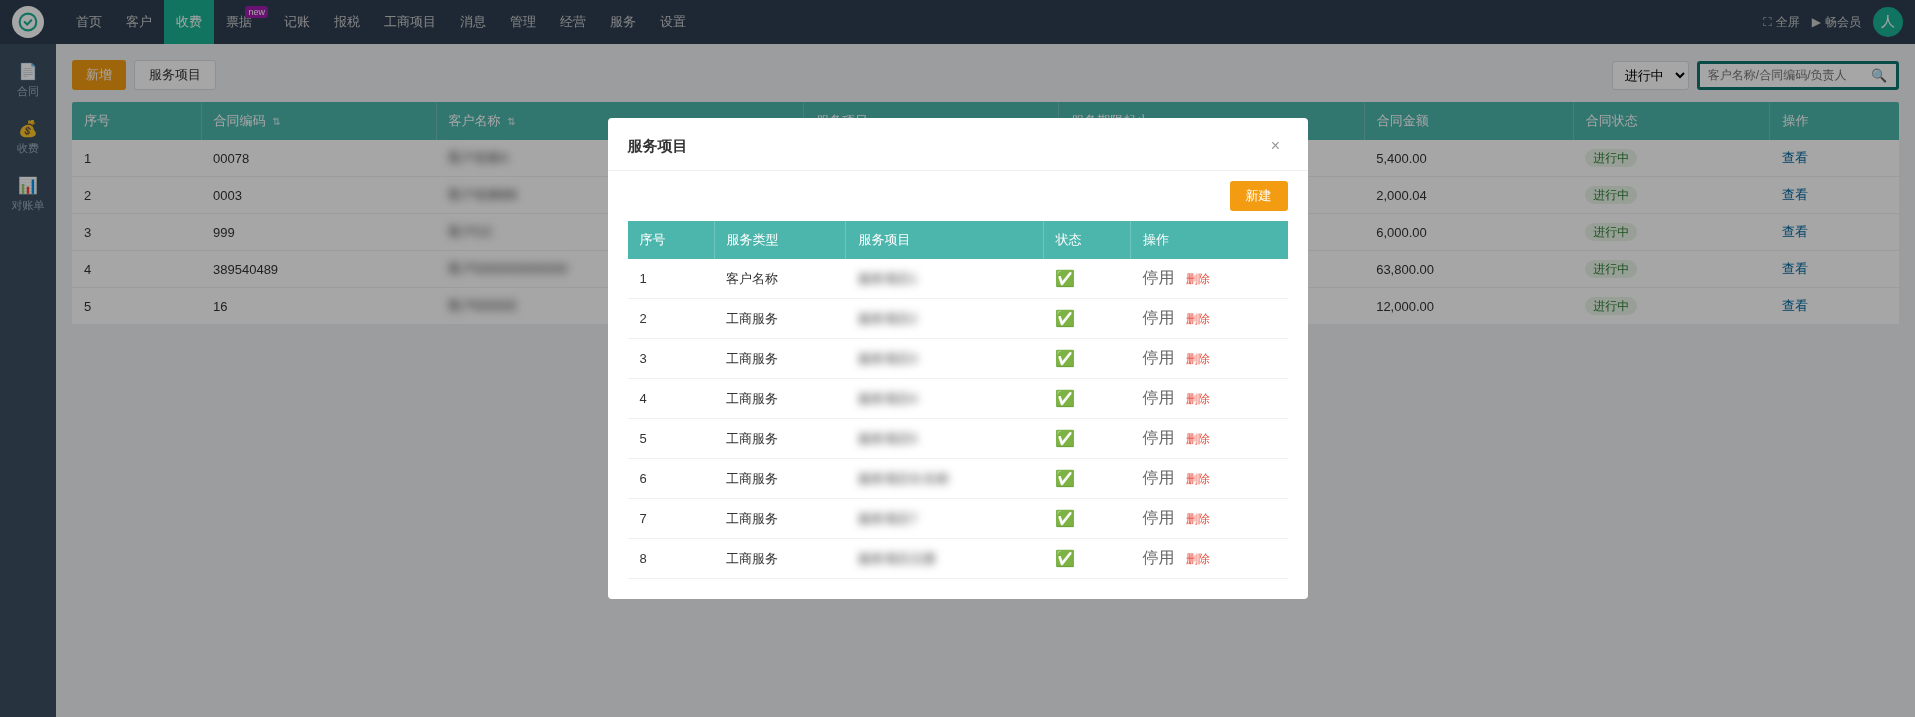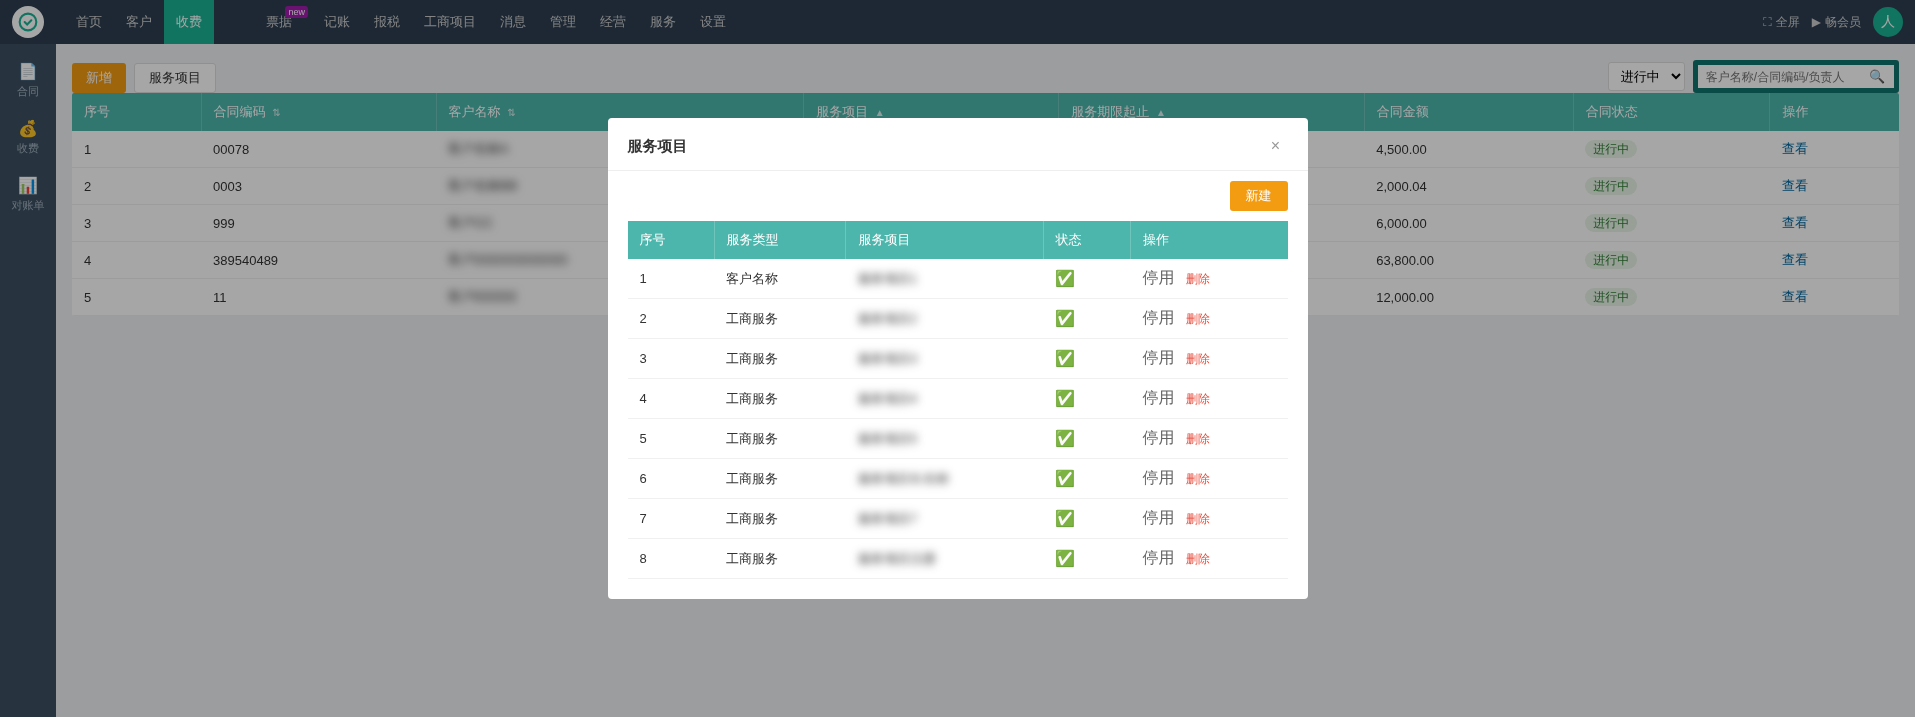--- a/index.html
+++ b/index.html
@@ -52,37 +52,37 @@
       width: 52px; display: flex; flex-direction: column; align-items: center;
       padding: 8px 4px; cursor: pointer; color: #a0b0c0; border-radius: 4px;
       font-size: 11px; gap: 3px;
     }
     .sidebar-item .icon { font-size: 16px; }
 
     
     .main { flex: 1; padding: 16px; overflow: auto; position: relative; }
 
     
-    .toolbar { display: flex; align-items: flex-end; gap: 8px; }
+    .toolbar { display: flex; align-items: center; gap: 8px; margin-bottom: 12px; }
     .btn-new {
       background: #f39c12; color: #fff; border: none; padding: 6px 14px;
       border-radius: 3px; cursor: pointer; font-size: 13px;
     }
     .btn-service {
       background: #fff; color: #333; border: 1px solid #ddd; padding: 5px 14px;
       border-radius: 3px; cursor: pointer; font-size: 13px;
     }
     .toolbar-right { margin-left: auto; display: flex; align-items: center; gap: 8px; }
     .select-status {
       border: 1px solid #ddd; padding: 5px 8px; border-radius: 3px;
       font-size: 13px; background: #fff; cursor: pointer;
     }
     .search-box {
       display: flex; align-items: center;
-      border: 5px solid #0f766e; border-radius: 3px; background: #fff;
+      border: 3px solid #0f766e; border-radius: 3px; background: #fff;
       padding: 4px 8px; gap: 4px;
     }
     .search-box input {
       border: none; outline: none; font-size: 12px; width: 160px; color: #999;
     }
 
     
     .table-wrap { background: #fff; border-radius: 2px; overflow: hidden; }
     .data-table { width: 100%; border-collapse: collapse; }
     .data-table thead tr { background: #4db6ac; color: #fff; }
@@ -151,21 +151,21 @@
 <nav class="top-nav">
   <div class="logo">
     <svg viewBox="0 0 24 24" fill="none" stroke="#1ab394" stroke-width="2.5">
       <circle cx="12" cy="12" r="10"></circle>
       <path d="M8 12 l3 3 l5-5" stroke-linecap="round"></path>
     </svg>
   </div>
   <div class="nav-item">首页</div>
   <div class="nav-item">客户</div>
   <div class="nav-item active">收费</div>
-  <div class="nav-item" style="padding-right:20px;margin-left:40px;">
+  <div class="nav-item" style="padding-right:20px;">
     <span>票据</span>
     <span class="new-badge">new</span>
   </div>
   <div class="nav-item">记账</div>
   <div class="nav-item">报税</div>
   <div class="nav-item">工商项目</div>
   <div class="nav-item">消息</div>
   <div class="nav-item">管理</div>
   <div class="nav-item">经营</div>
   <div class="nav-item">服务</div>
@@ -232,21 +232,21 @@
             <th>操作</th>
           </tr>
         </thead>
         <tbody>
           <tr>
             <td>1</td>
             <td>00078</td>
             <td><span class="blurred">客户名称A</span></td>
             <td>小规模记账</td>
             <td>202305-202404</td>
-            <td>4,500.00</td>
+            <td>5,400.00</td>
             <td><span class="status-badge">进行中</span></td>
             <td><span class="link-view">查看</span></td>
           </tr>
           <tr>
             <td>2</td>
             <td>0003</td>
             <td><span class="blurred">客户名称BB</span></td>
             <td>小规模记账</td>
             <td>202305-202404</td>
             <td>2,000.04</td>
@@ -268,21 +268,21 @@
             <td>389540489</td>
             <td><span class="blurred">客户DDDDDDDDDD</span></td>
             <td>一般纳税人...</td>
             <td>201807-202403</td>
             <td>63,800.00</td>
             <td><span class="status-badge">进行中</span></td>
             <td><span class="link-view">查看</span></td>
           </tr>
           <tr>
             <td>5</td>
-            <td>11</td>
+            <td>16</td>
             <td><span class="blurred">客户EEEEE</span></td>
             <td>小规模记账</td>
             <td>202303-202402</td>
             <td>12,000.00</td>
             <td><span class="status-badge">进行中</span></td>
             <td><span class="link-view">查看</span></td>
           </tr>
         </tbody>
       </table>
     </div>

